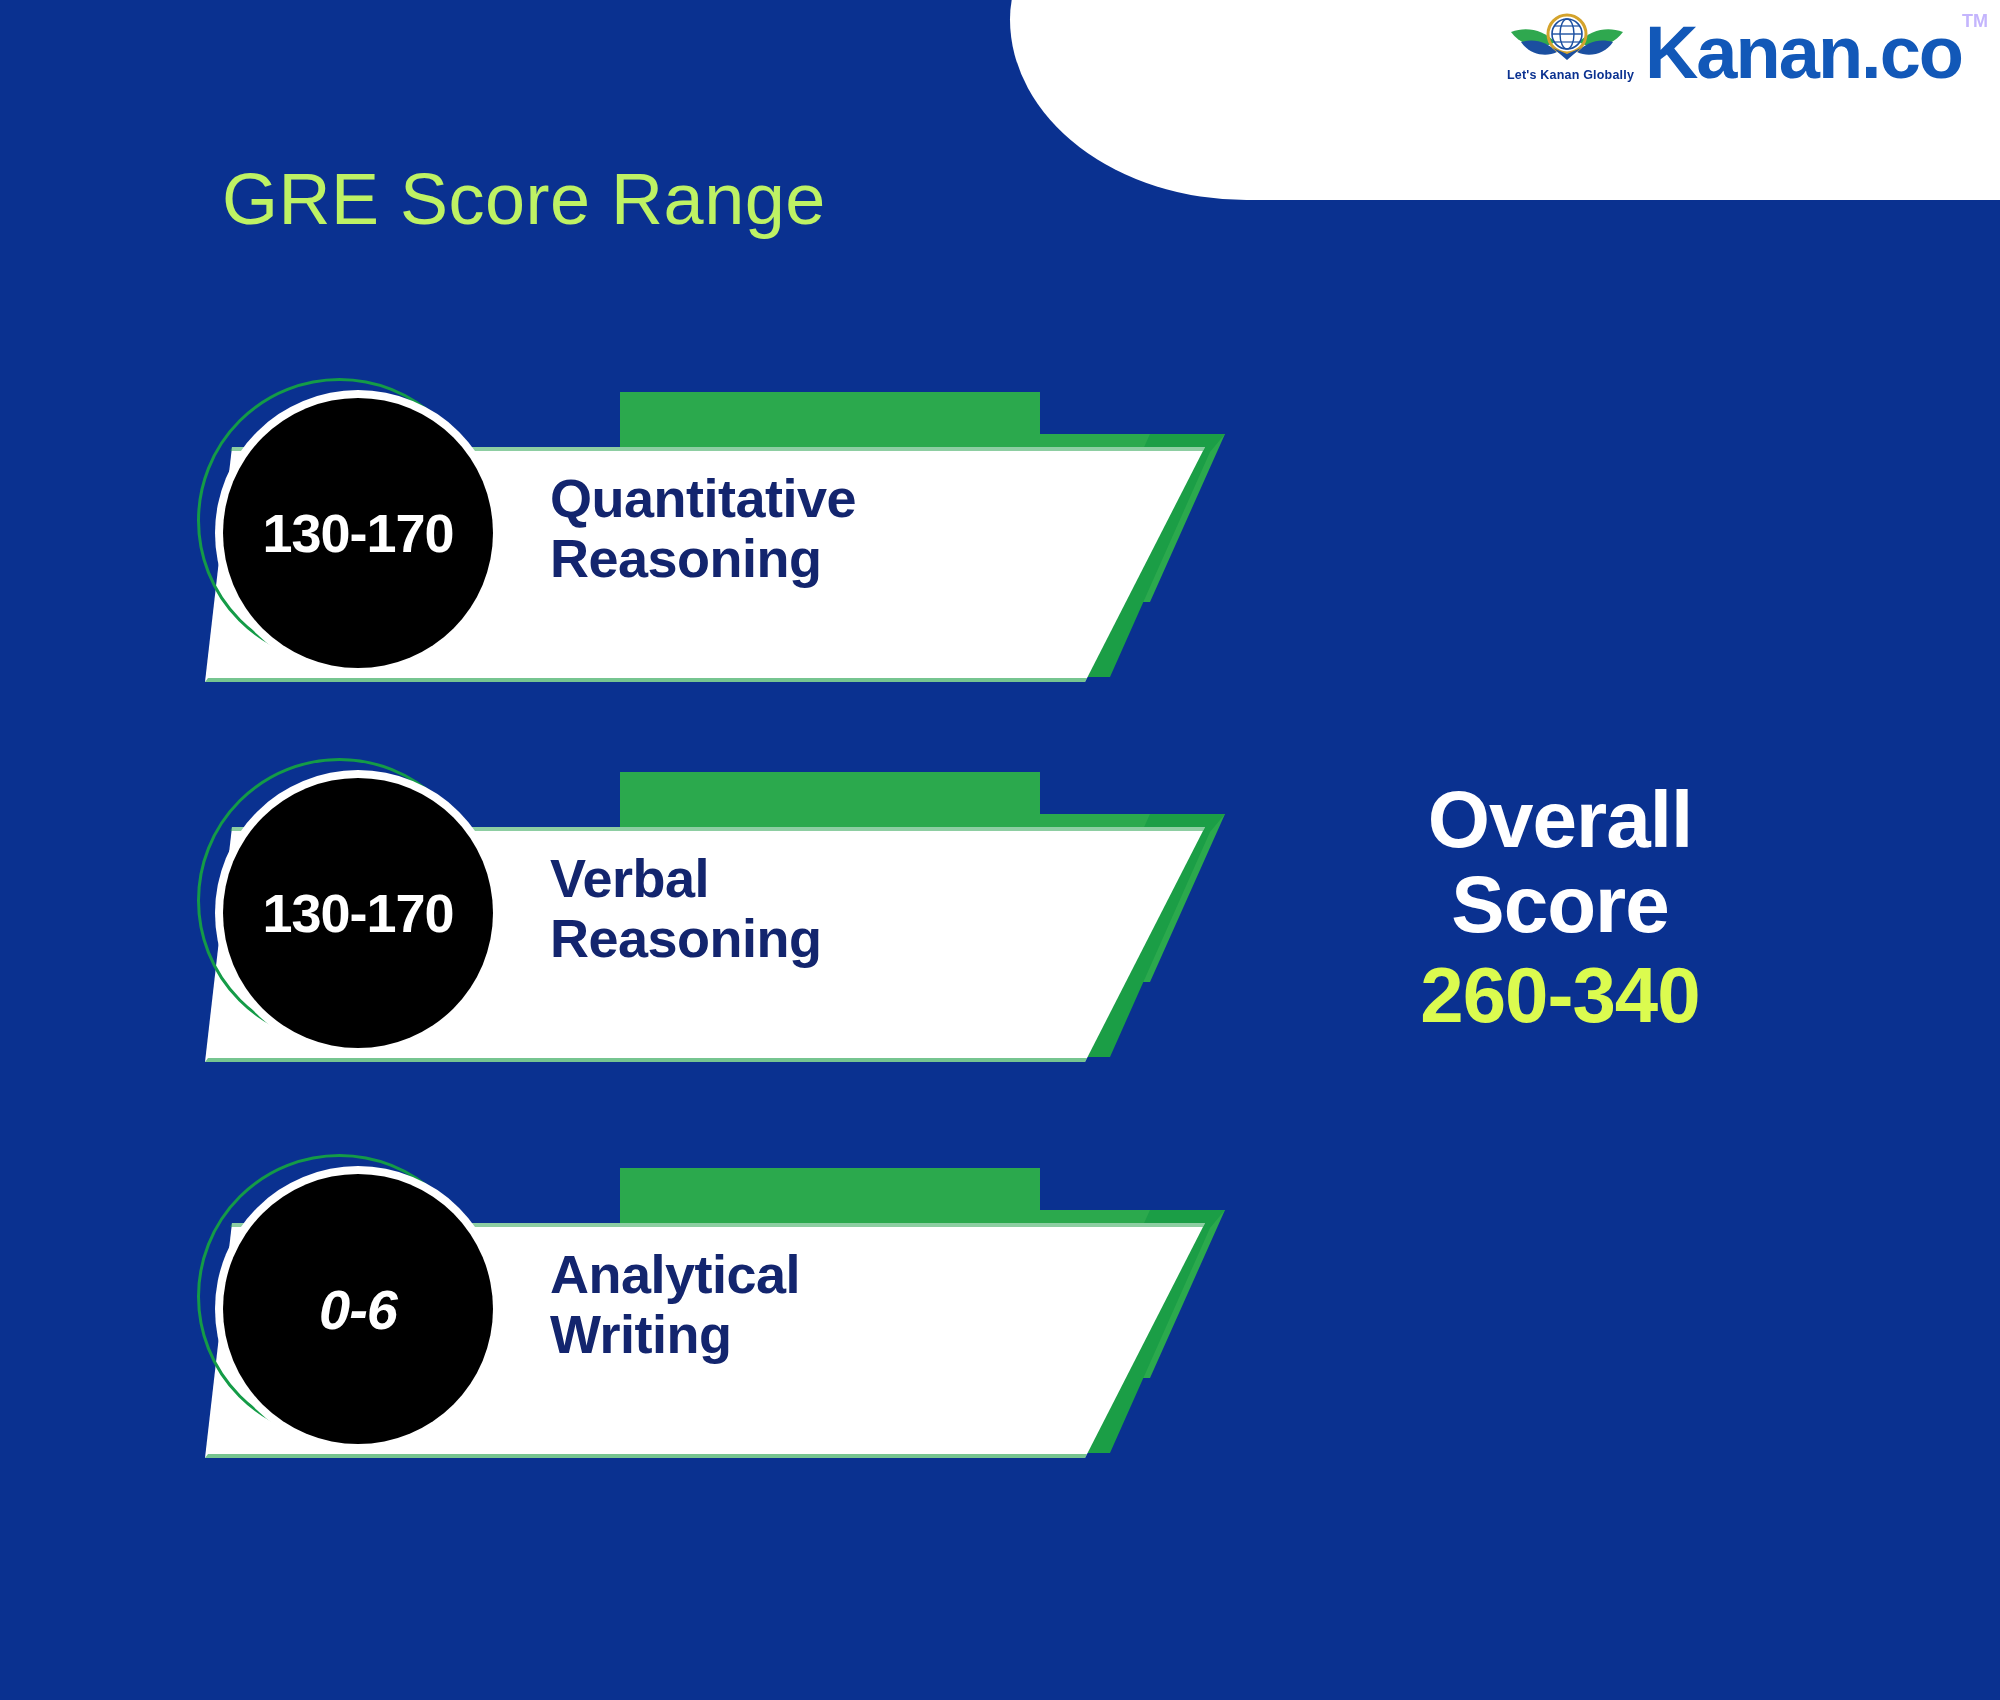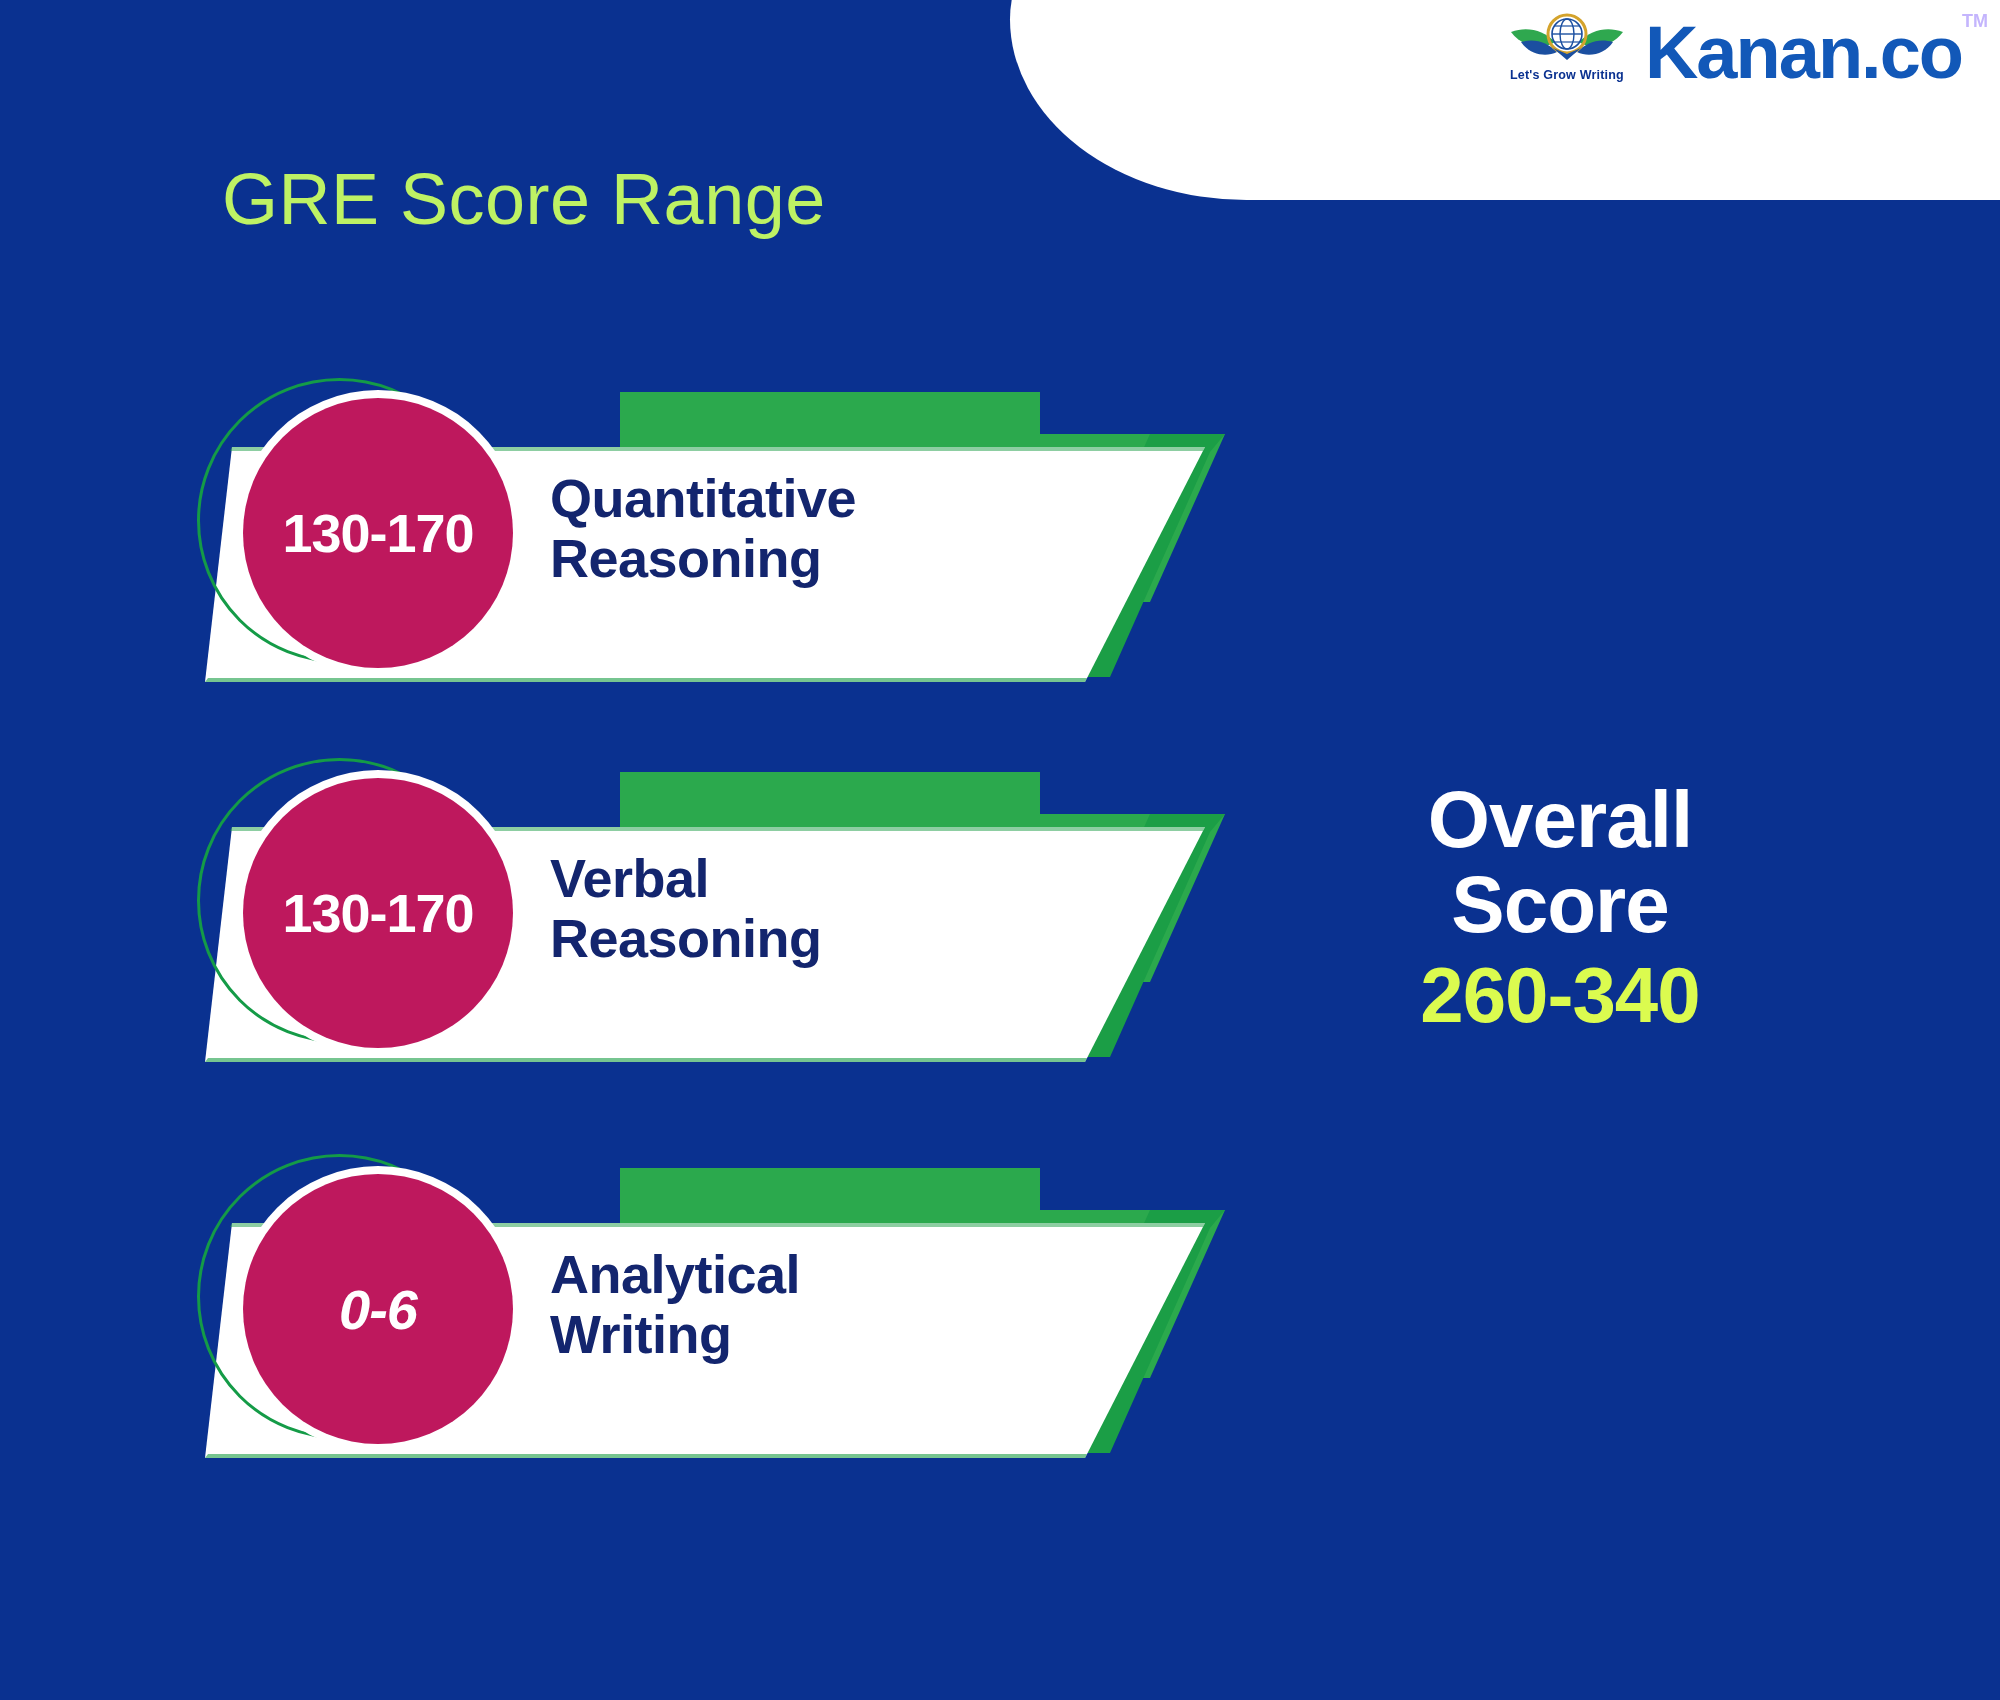--- a/index.html
+++ b/index.html
@@ -65,23 +65,23 @@
     position:absolute;left:205px;top:-2px;
     width:285px;height:285px;
     z-index:4;
   }
   .badge-ring{
     position:absolute;left:-8px;top:-12px;
     width:285px;height:285px;border-radius:50%;
     border:3px solid #149B47;box-sizing:border-box;
   }
   .badge-disc{
-    position:absolute;left:38px;top:8px;
+    position:absolute;left:18px;top:8px;
     width:270px;height:270px;border-radius:50%;
-    background:#be185d;
+    background:#000000;
     box-shadow:0 0 0 8px #ffffff;
     display:flex;align-items:center;justify-content:center;
   }
   .badge-label{
     color:#ffffff;font-weight:bold;
     font-size:54px;letter-spacing:-1px;
     font-family:"Liberation Sans", sans-serif;
     white-space:nowrap;
   }
   .badge-label.small{font-size:56px;font-style:italic;}
@@ -127,21 +127,21 @@
         <path d="M14 32 C28 28 40 32 50 42 C38 48 22 44 14 32 Z" fill="#1B4FA0"></path>
         <path d="M106 32 C92 28 80 32 70 42 C82 48 98 44 106 32 Z" fill="#1B4FA0"></path>
         <circle cx="60" cy="24" r="19" fill="none" stroke="#D4A32C" stroke-width="3"></circle>
         <circle cx="60" cy="24" r="15" fill="none" stroke="#1B4FA0" stroke-width="1.6"></circle>
         <ellipse cx="60" cy="24" rx="7" ry="15" fill="none" stroke="#1B4FA0" stroke-width="1.4"></ellipse>
         <line x1="45" y1="24" x2="75" y2="24" stroke="#1B4FA0" stroke-width="1.4"></line>
         <line x1="47" y1="16" x2="73" y2="16" stroke="#1B4FA0" stroke-width="1.2"></line>
         <line x1="47" y1="32" x2="73" y2="32" stroke="#1B4FA0" stroke-width="1.2"></line>
         <path d="M46 38 L60 50 L74 38 L60 44 Z" fill="#1B4FA0"></path>
       </svg>
-      <span class="logo-tagline">Let's Grow Writing</span>
+      <span class="logo-tagline">Let's Kanan Globally</span>
     </span>
     <span class="logo-text">
       <span>Kanan.co</span>
       <span class="logo-tm">TM</span>
     </span>
   </div>
 
   <div class="page-title">GRE Score Range</div>
 
   <div class="row row-1">

